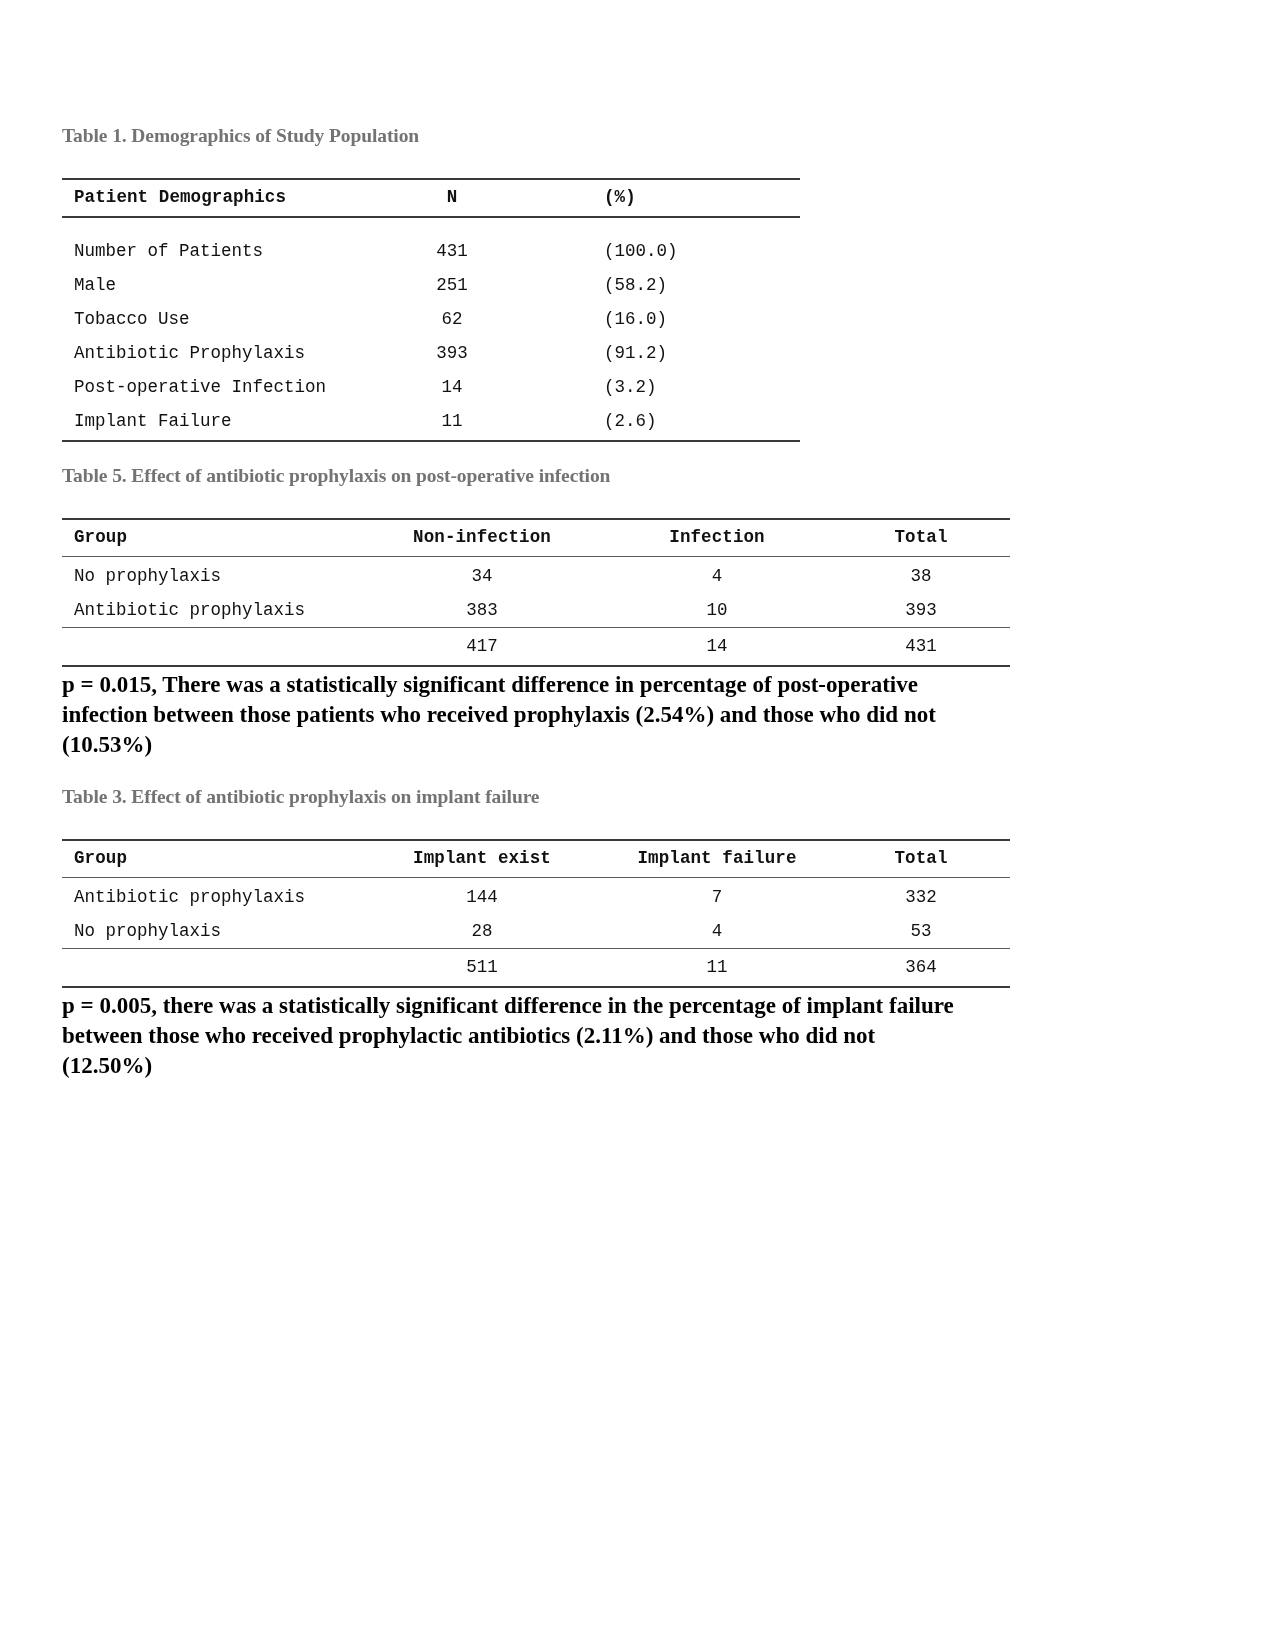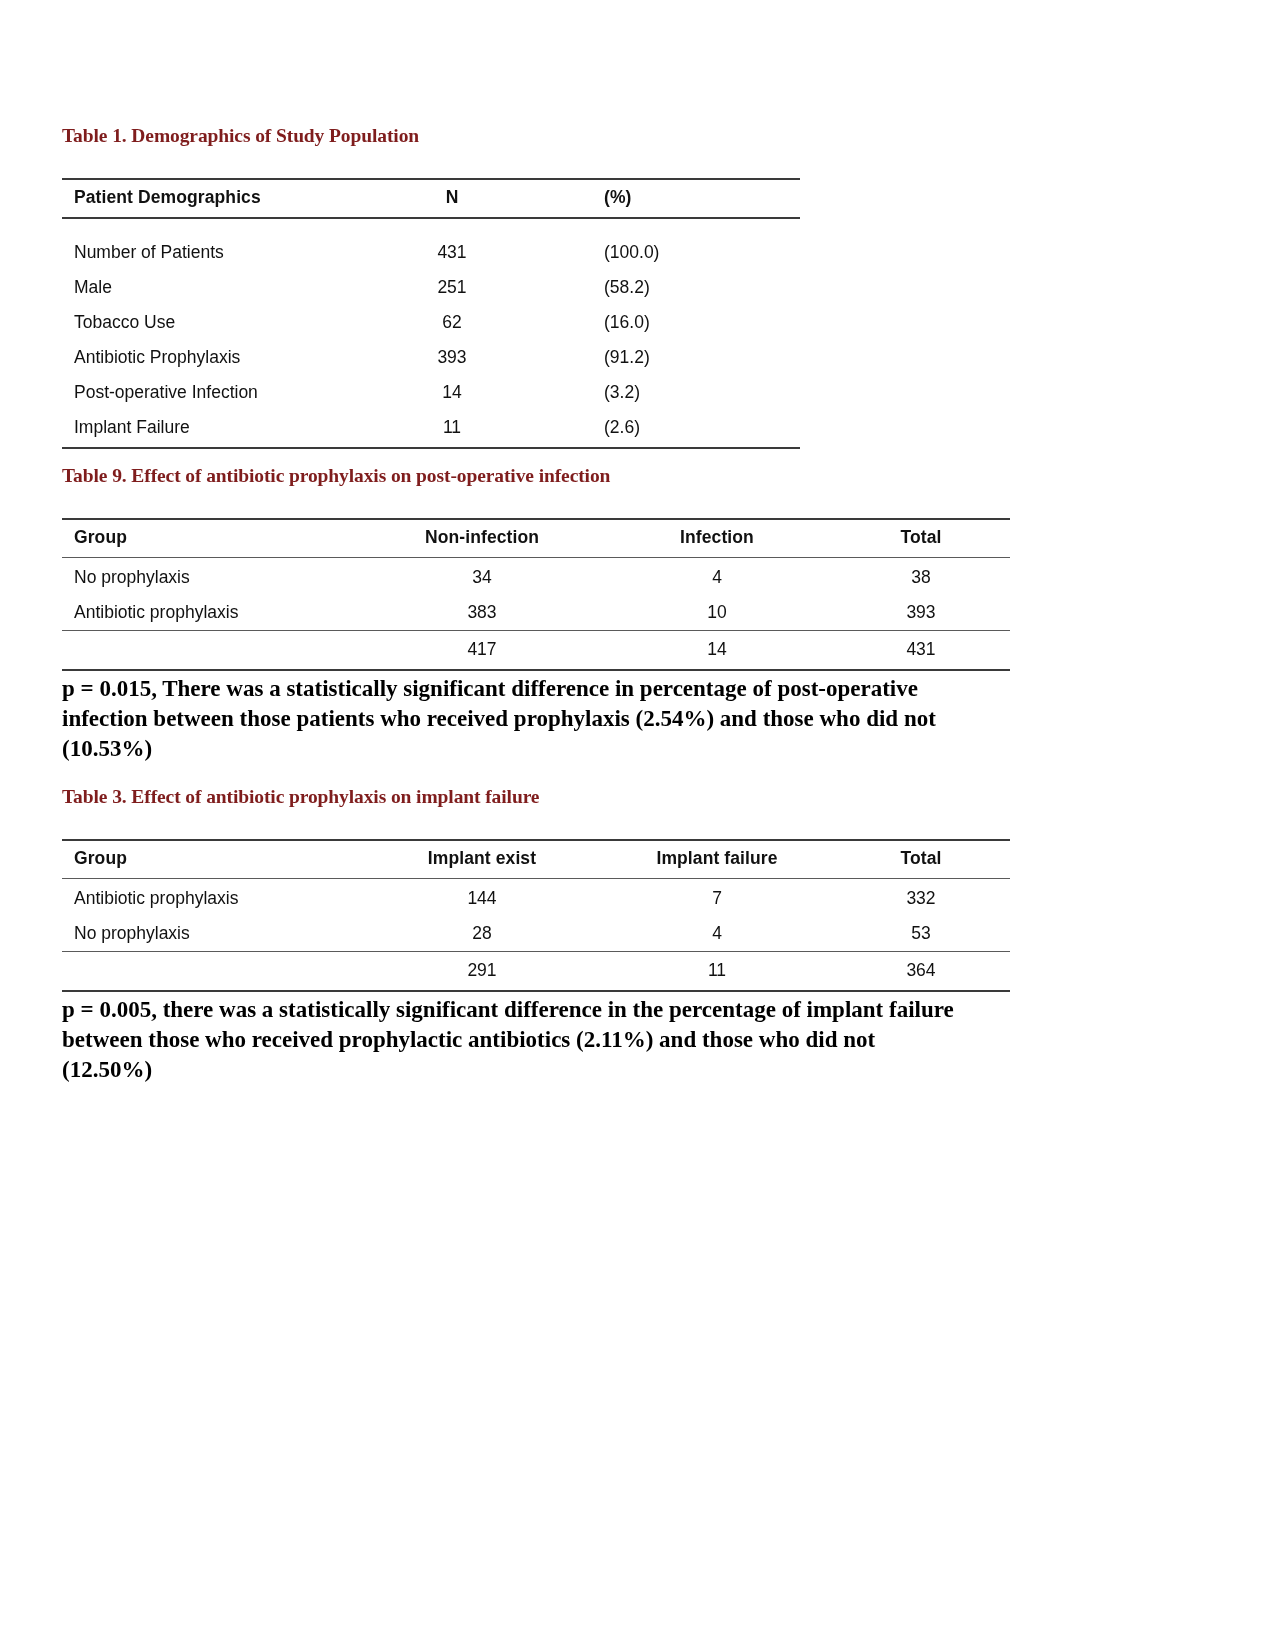--- a/index.html
+++ b/index.html
@@ -33,29 +33,29 @@
   #section-table1 { top: 125px; width: 960px; }
   #section-table2 { top: 465px; width: 960px; }
   #section-table3 { top: 786px; width: 960px; }
 
   
   .table-caption {
     font-family: "Liberation Serif", "DejaVu Serif", serif;
     font-weight: bold;
     font-size: 19.5px;
     letter-spacing: -0.1px;
-    color: #7f1d1d;
+    color: #737373;
     margin: 0 0 31px 0;
     white-space: nowrap;
   }
 
   
   table.data-table {
     border-collapse: collapse;
-    font-family: Liberation Sans, sans-serif;
+    font-family: Liberation Mono, monospace;
     font-size: 17.5px;
     color: #111111;
     table-layout: fixed;
   }
   table.data-table td,
   table.data-table th {
     padding: 0;
     border: 0;
     vertical-align: baseline;
     font-weight: normal;
@@ -182,21 +182,21 @@
         <tr class="rule-below">
           <td class="d-label">Implant Failure</td>
           <td class="d-n">11</td>
           <td class="d-pct">(2.6)</td>
         </tr>
       </tbody>
     </table>
   </section>
 
   <section class="section" id="section-table2">
-    <div class="table-caption">Table 9. Effect of antibiotic prophylaxis on post-operative infection</div>
+    <div class="table-caption">Table 5. Effect of antibiotic prophylaxis on post-operative infection</div>
 
     <table class="data-table table23" id="table2">
       <colgroup>
         <col class="c-group">
           <col class="c-a">
           <col class="c-b">
           <col class="c-t">
       </colgroup>
       <thead>
         <tr class="rule-above rule-thin-below">
@@ -261,21 +261,21 @@
         <tr class="rule-thin-below">
           <td class="d-group">No prophylaxis</td>
           <td class="d-a">28</td>
           <td class="d-b">4</td>
           <td class="d-t">53</td>
         </tr>
       </tbody>
       <tfoot>
         <tr class="rule-below">
           <td class="d-group"></td>
-          <td class="d-a">291</td>
+          <td class="d-a">511</td>
           <td class="d-b">11</td>
           <td class="d-t">364</td>
         </tr>
       </tfoot>
     </table>
 
     <p class="table-note">p = 0.005, there was a statistically significant difference in the percentage of implant failure between those who received prophylactic antibiotics (2.11%) and those who did not (12.50%)</p>
   </section>
 
 </div>

